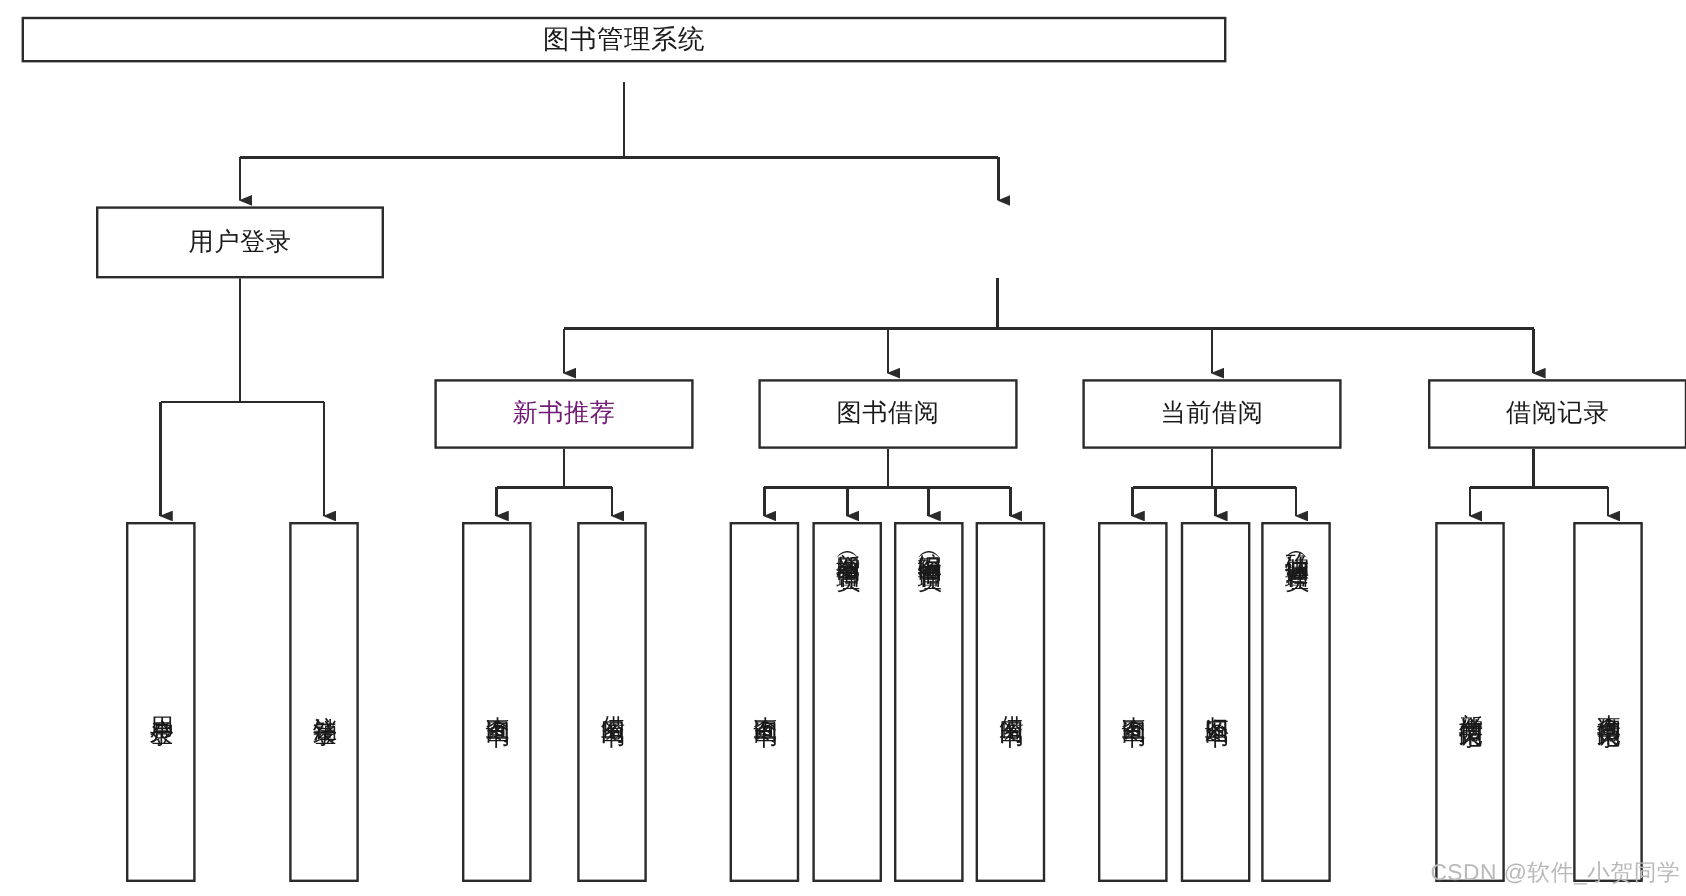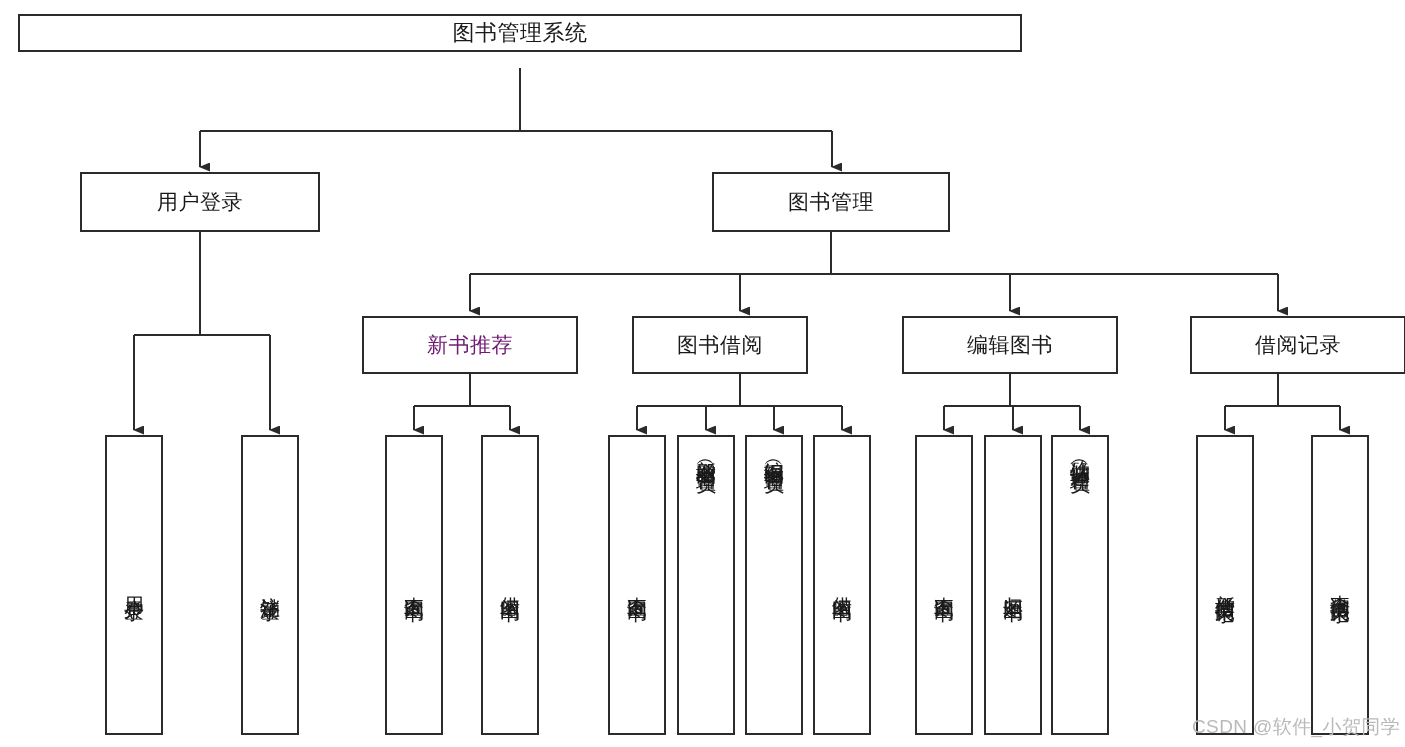--- a/index.html
+++ b/index.html
@@ -126,32 +126,29 @@
     </g>
   </svg>
 
   <div class="node node-h node-root" style="left: 18px; top: 14px; width: 1004px; height: 38px; border-color: rgb(43, 43, 43); background: rgb(255, 255, 255); color: rgb(26, 26, 26);">
     <span>图书管理系统</span>
   </div>
 
   <div class="node node-h" style="left: 80px; top: 172px; width: 240px; height: 60px; border-color: rgb(43, 43, 43); background: rgb(255, 255, 255); color: rgb(26, 26, 26);">
     <span>用户登录</span>
   </div>
-  <div class="node node-h" style="left: 712px; top: 172px; width: 238px; height: 60px; border-color: rgb(43, 43, 43); background: rgb(255, 255, 255); color: rgb(26, 26, 26);">
-    <span>图书管理</span>
-  </div>
 
   <div class="node node-h" style="left: 362px; top: 316px; width: 216px; height: 58px; border-color: rgb(43, 43, 43); background: rgb(255, 255, 255); color: #701a75;">
     <span>新书推荐</span>
   </div>
-  <div class="node node-h" style="left: 632px; top: 316px; width: 176px; height: 58px; border-color: rgb(43, 43, 43); background: rgb(255, 255, 255); color: rgb(26, 26, 26);">
+  <div class="node node-h" style="left: 632px; top: 316px; width: 216px; height: 58px; border-color: rgb(43, 43, 43); background: rgb(255, 255, 255); color: rgb(26, 26, 26);">
     <span>图书借阅</span>
   </div>
   <div class="node node-h" style="left: 902px; top: 316px; width: 216px; height: 58px; border-color: rgb(43, 43, 43); background: rgb(255, 255, 255); color: rgb(26, 26, 26);">
-    <span>编辑图书</span>
+    <span>当前借阅</span>
   </div>
   <div class="node node-h" style="left: 1170px; top: 316px; width: 216px; height: 58px; border-color: rgb(43, 43, 43); background: rgb(255, 255, 255); color: rgb(26, 26, 26); margin-left: 20px;">
     <span>借阅记录</span>
   </div>
 
   <div class="node node-v center-v" style="left: 105px; top: 435px; width: 58px; height: 300px; border-color: rgb(43, 43, 43); background: rgb(255, 255, 255); color: rgb(26, 26, 26);">
     <span class="vlabel">用户登录</span>
   </div>
   <div class="node node-v center-v" style="left: 241px; top: 435px; width: 58px; height: 300px; border-color: rgb(43, 43, 43); background: rgb(255, 255, 255); color: rgb(26, 26, 26);">
     <span class="vlabel">注销登录</span>

